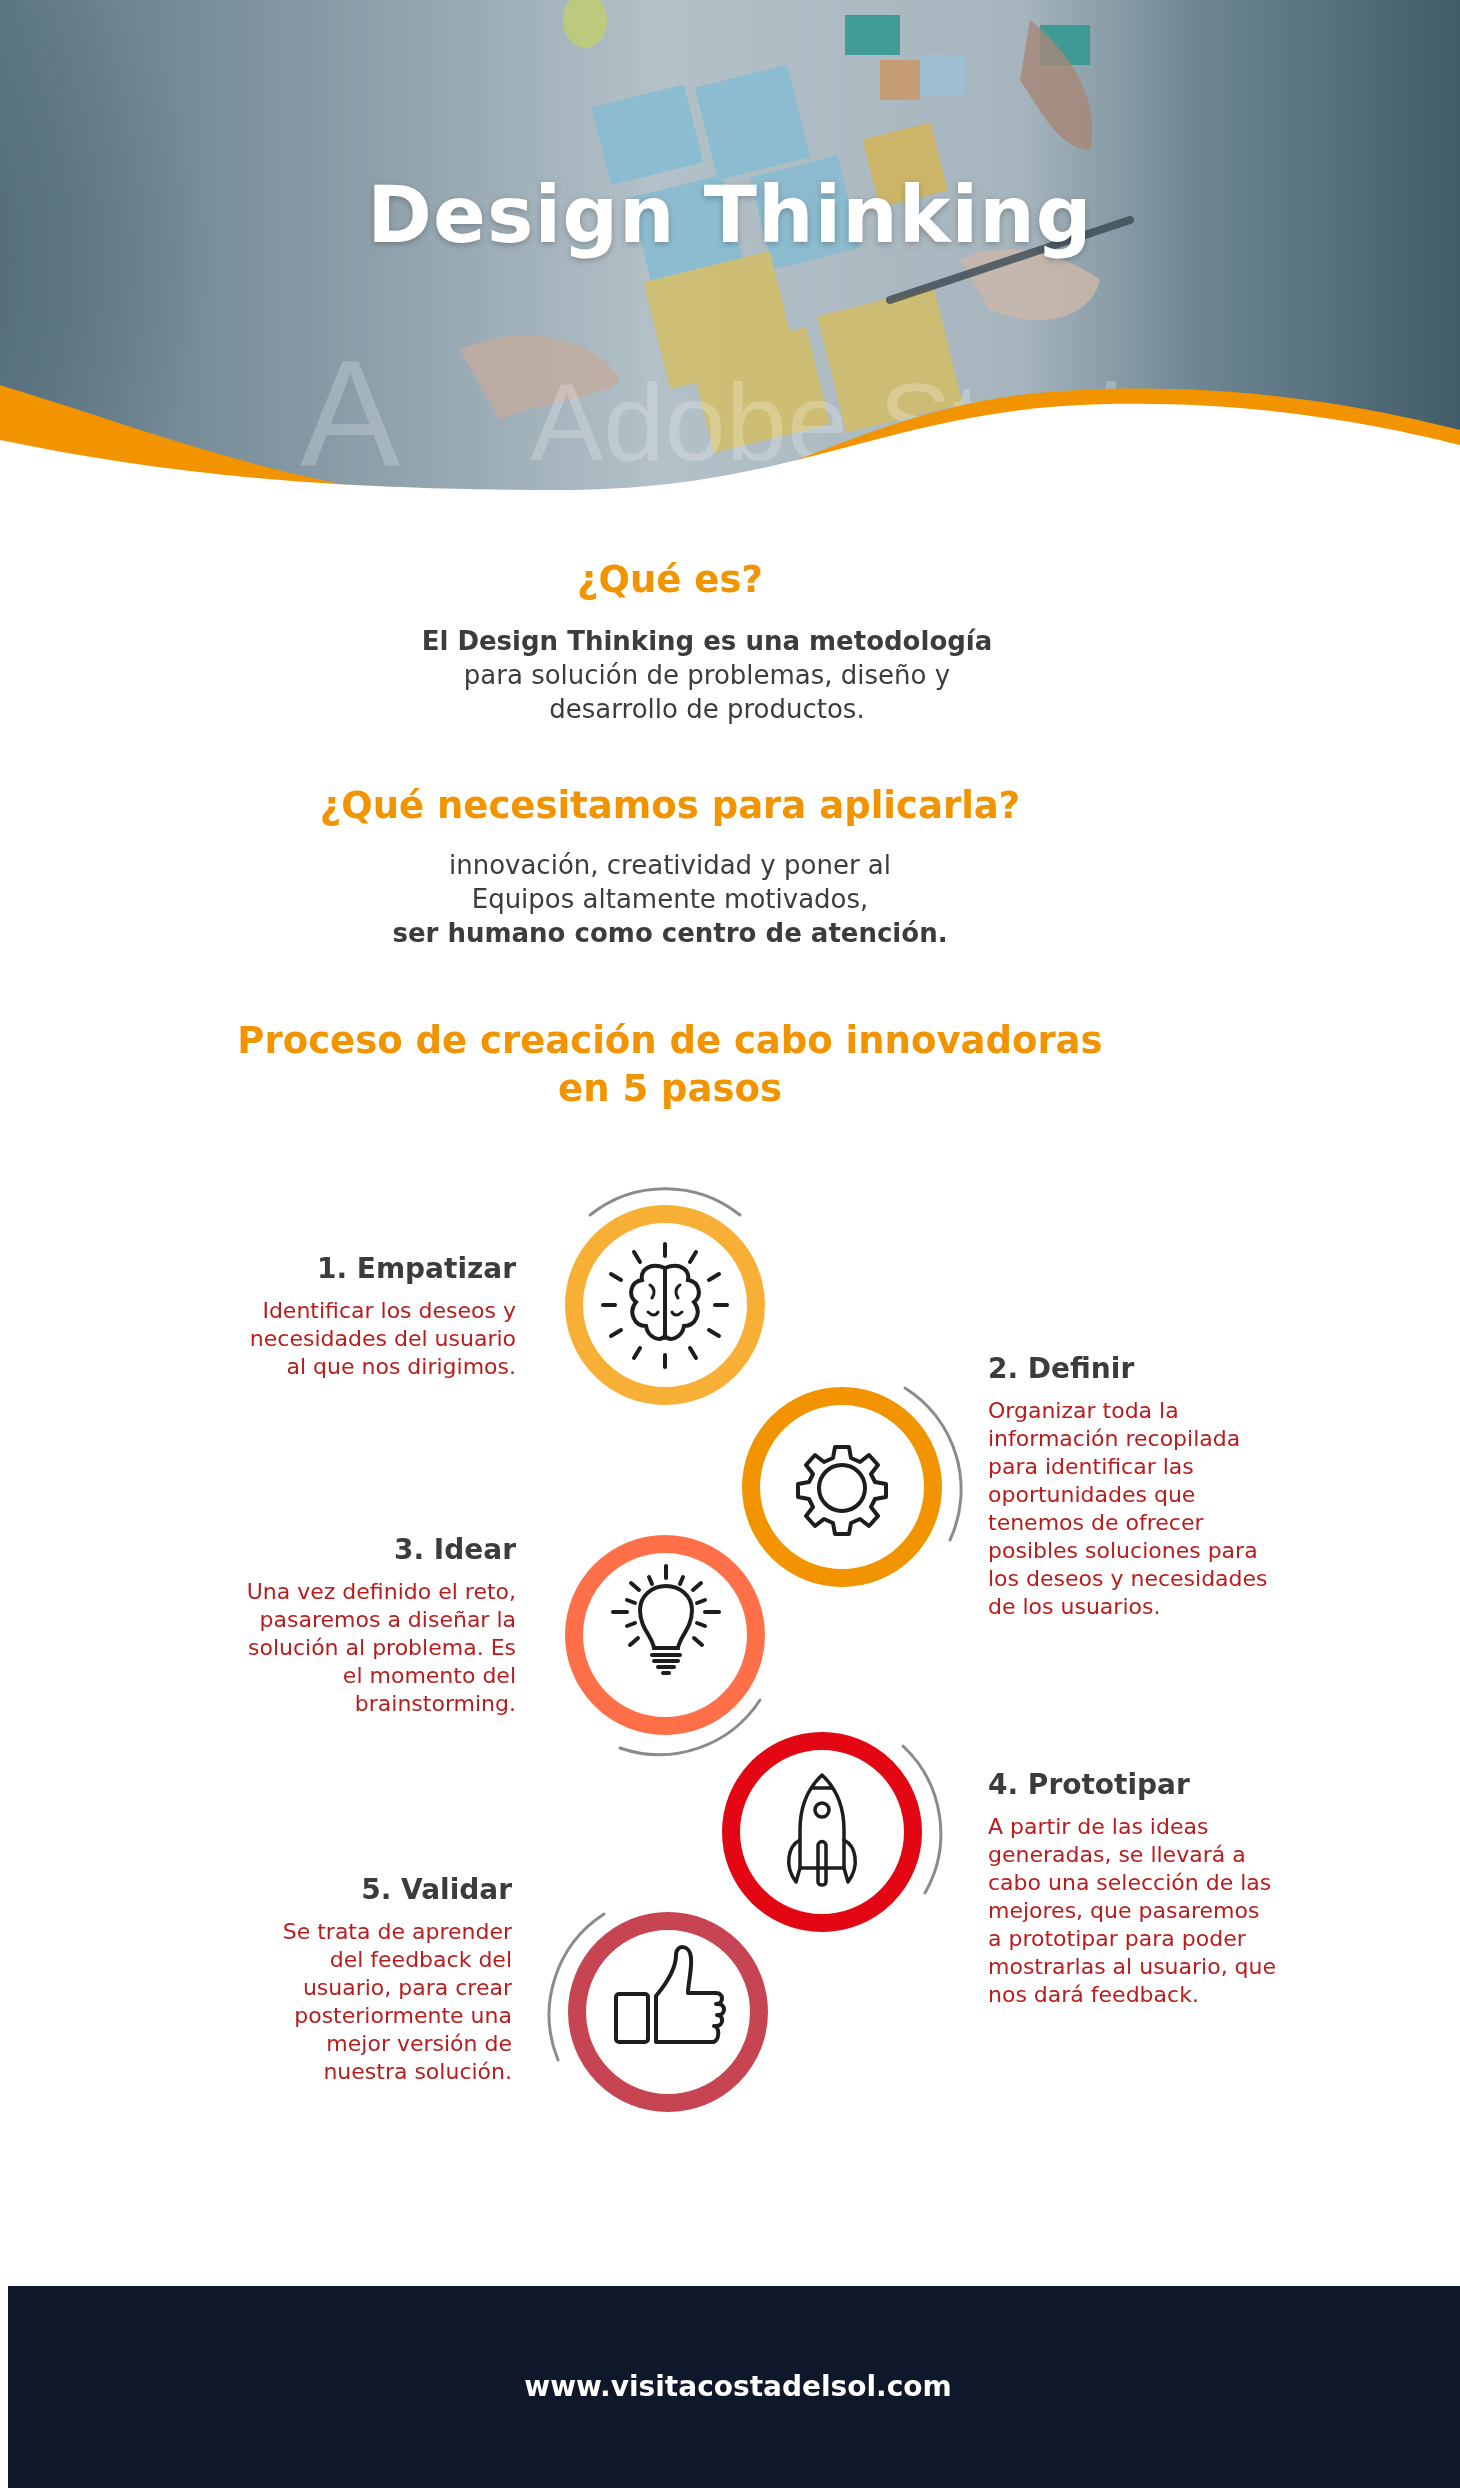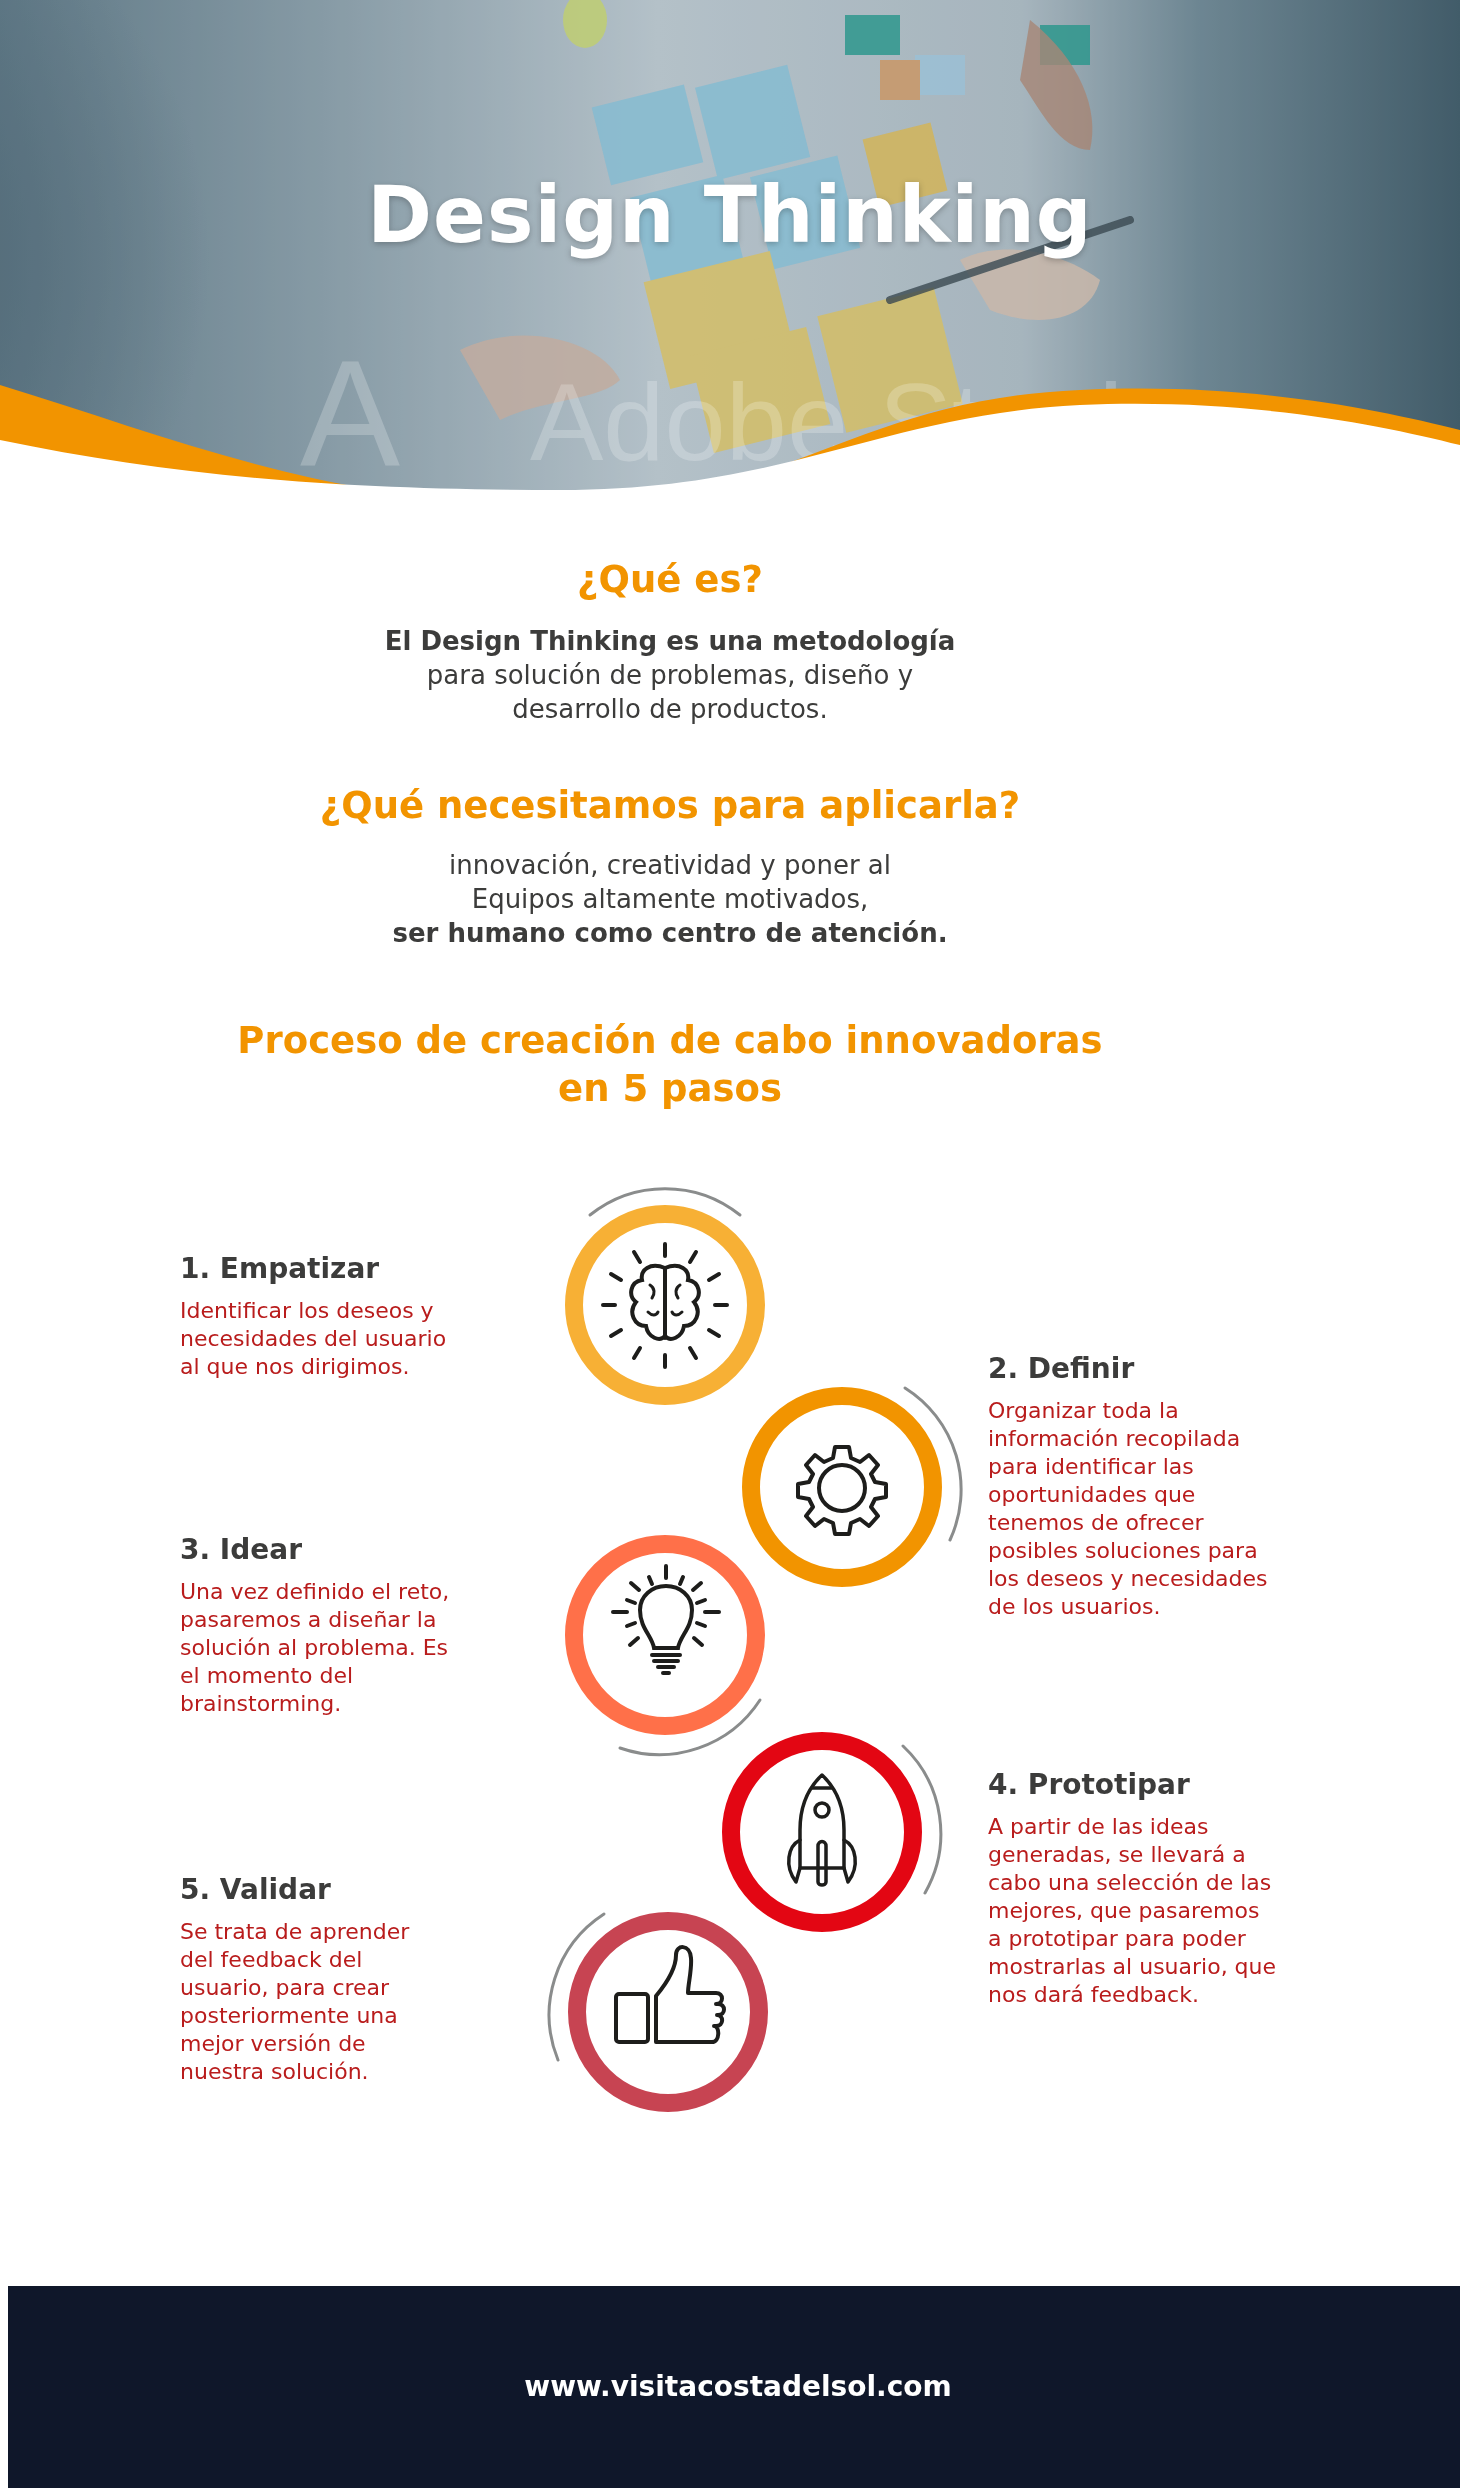--- a/index.html
+++ b/index.html
@@ -16,31 +16,31 @@
     position: absolute; left: 0; top: 170px; width: 1460px; text-align: center;
     color: #ffffff; font-weight: bold; font-size: 78px; letter-spacing: 1px;
     font-family: "DejaVu Sans", sans-serif;
     text-shadow: 0 2px 6px rgba(0,0,0,0.25);
   }
   .section { position: absolute; left: 0; width: 1340px; text-align: center; }
   .h-orange {
     color: #f29400; font-weight: bold; font-family: "DejaVu Sans", sans-serif;
   }
   .q1 { top: 558px; font-size: 37px; }
-  .q1-body { top: 624px; font-size: 26px; line-height: 34px; }
+  .q1-body { top: 624px; font-size: 26px; line-height: 34px; padding-left: 37px; }
   .q2 { top: 784px; font-size: 37px; }
   .q2-body { top: 848px; font-size: 26px; line-height: 34px; }
   .proc { top: 1017px; font-size: 37px; line-height: 48px; }
   .b { font-weight: bold; }
   .body-text { color: #3c3c3b; font-family: "DejaVu Sans", sans-serif; }
 
   .step { position: absolute; font-family: "DejaVu Sans", sans-serif; }
   .step .title { font-weight: bold; font-size: 28px; color: #3c3c3b; margin-bottom: 12px; }
   .step .desc { font-size: 22px; line-height: 28px; color: #b91c1c; white-space: pre-line; }
-  .step.left { }
+  .step.left { text-align: right; }
   .step.right { text-align: left; }
 
   .s1 { left: 180px; top: 1252px; width: 336px; }
   .s2 { left: 988px; top: 1352px; width: 340px; }
   .s3 { left: 180px; top: 1533px; width: 336px; }
   .s4 { left: 988px; top: 1768px; width: 340px; }
   .s5 { left: 180px; top: 1873px; width: 332px; }
 
   .circles { position: absolute; left: 0; top: 0; }
 

